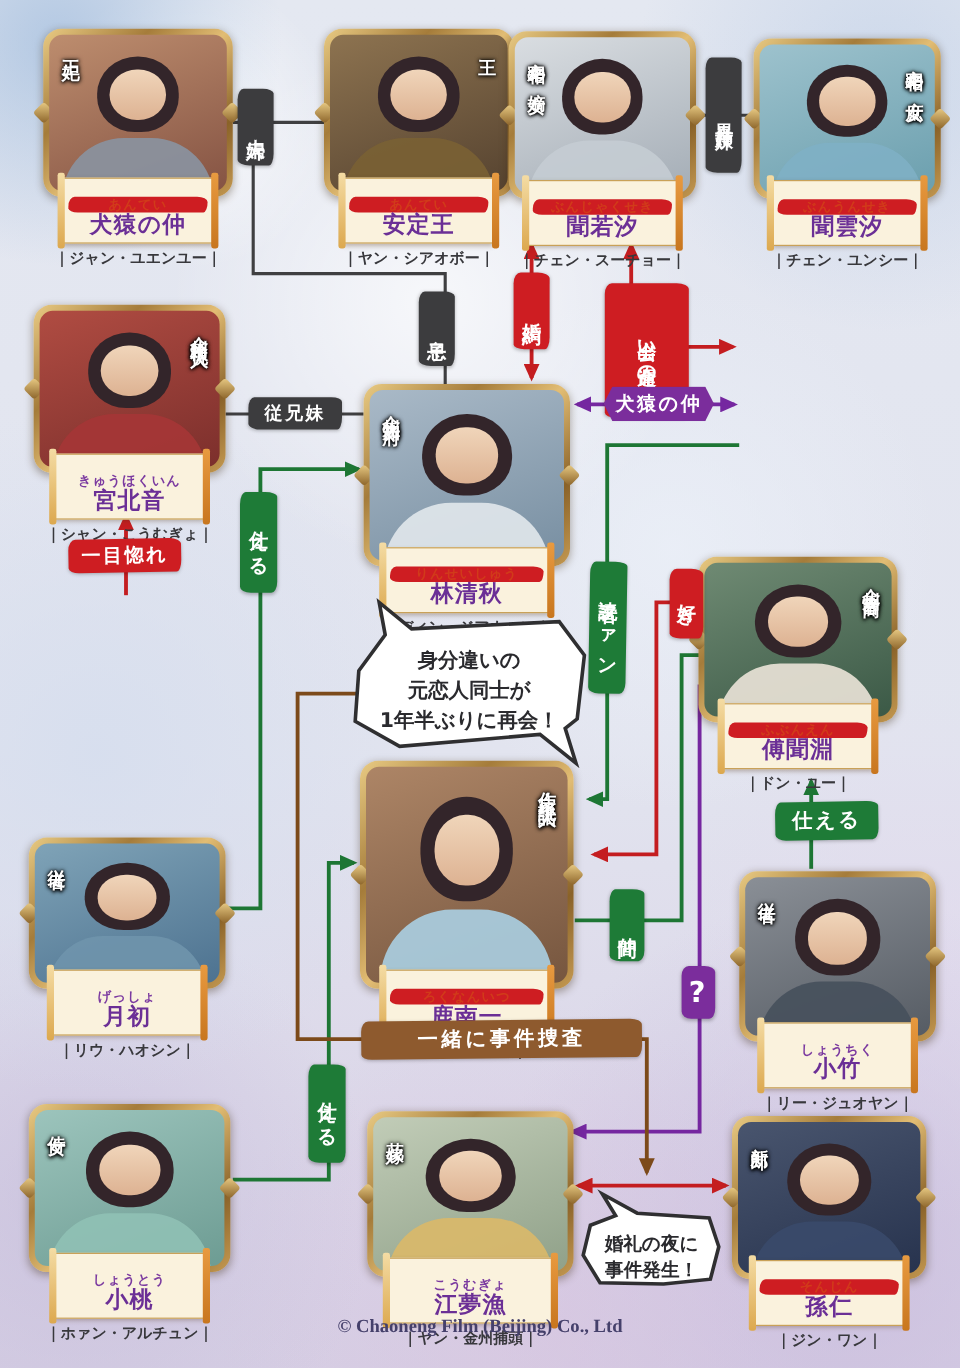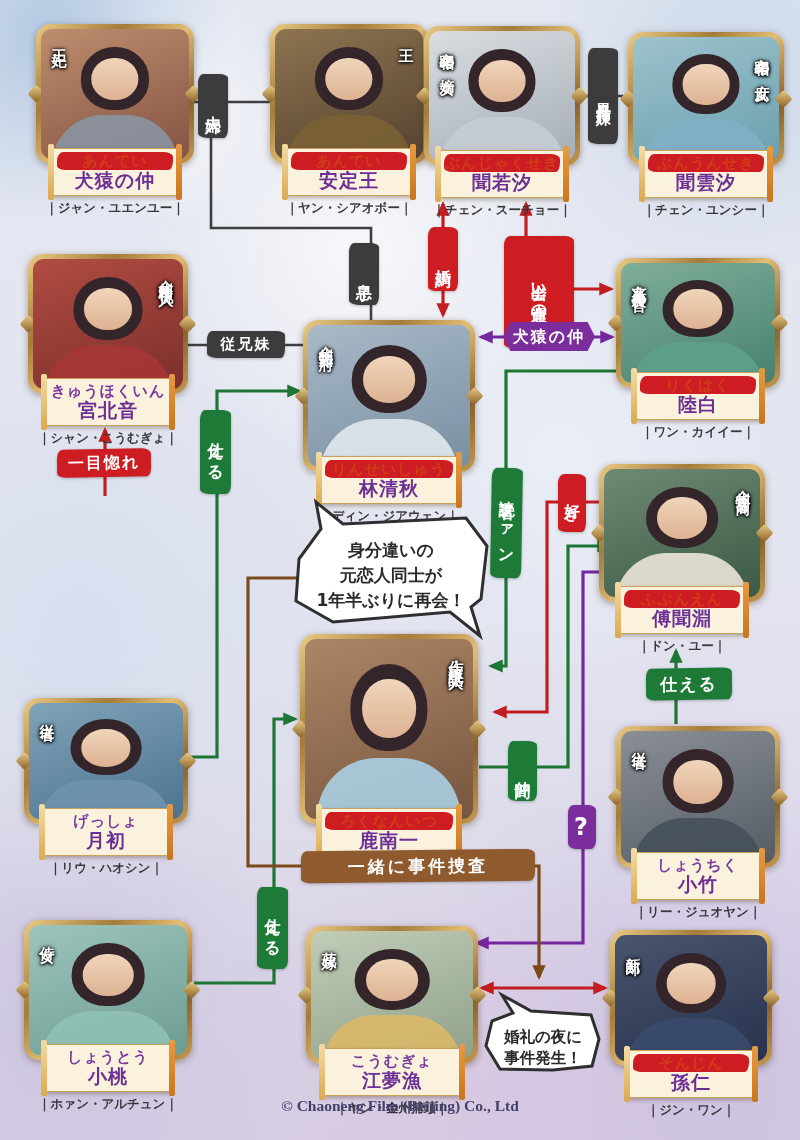--- a/index.html
+++ b/index.html
@@ -40,21 +40,21 @@
     letter-spacing:3px;line-height:1;z-index:2;
     text-shadow:0 0 4px rgba(0,0,0,.95),0 1px 3px rgba(0,0,0,.9),0 0 2px rgba(0,0,0,.9);}
   .role.l{left:10px;} .role.r{right:10px;}
   .plate{position:relative;margin:-16px auto 0;width:116px;background:#faf2dd;border:1.5px solid #c9a158;
     box-shadow:0 2px 4px rgba(80,50,20,.35);padding:3px 4px 4px;text-align:center;z-index:3;}
   .plate::before{content:"";position:absolute;left:-5px;top:-5px;bottom:-5px;width:6px;
     background:linear-gradient(#f4dca4,#dca84e);border-radius:2px;}
   .plate::after{content:"";position:absolute;right:-5px;top:-5px;bottom:-5px;width:6px;
     background:linear-gradient(#e89a40,#c8761e);border-radius:2px;}
   .big .plate{width:128px;}
-  .furi{display:block;font-size:15px;font-weight:bold;letter-spacing:1px;line-height:1.2;}
+  .furi{display:block;font-size:11px;font-weight:bold;letter-spacing:1px;line-height:1.2;margin-top:12px;}
   .furi.red{color:#d13b1a;} .furi.pur{color:#7b3aa0;}
   .cname{display:block;font-size:19px;font-weight:bold;color:#6b2f96;line-height:1.1;letter-spacing:1px;}
   .actor{margin-top:4px;text-align:center;font-size:12.5px;font-weight:bold;color:#38383c;white-space:nowrap;}
 
   
   .lab{position:absolute;display:flex;align-items:center;justify-content:center;color:#fff;
     font-weight:bold;z-index:5;line-height:1;box-shadow:0 1px 3px rgba(0,0,0,.25);}
   .lab.v{writing-mode:vertical-rl;letter-spacing:3px;}
   .lab.h{letter-spacing:2px;}
   .dark{background:#3c3c3e;border-radius:5px 9px 4px 10px/9px 4px 10px 5px;}
@@ -243,40 +243,23 @@
       <div class="role l">金州知府</div>
     </div>
       </div>
     <div class="plate">
         <span class="furi red">りんせいしゅう</span>
         <span class="cname">林清秋</span>
       </div>
     <div class="actor">｜ディン・ジアウェン｜</div>
   </div>
 
-  <div class="card" style="left:616px;top:258px;width:164px;--bg1:#7fae9a;--bg2:#47806d;--robe:#5ea08a;">
-    <div class="frame" style="height:120px;">
-        <div class="photo">
-      <div class="fig">
-            <div class="hair"></div>
-            <div class="face"></div>
-            <div class="bod"></div>
-          </div>
-      <div class="role l">京兆府長官</div>
-    </div>
-      </div>
-    <div class="plate">
-        <span class="furi red">りくはく</span>
-        <span class="cname">陸白</span>
-      </div>
-    <div class="actor">｜ワン・カイイー｜</div>
-  </div>
-
-
-  <div class="card" style="left:599px;top:464px;width:166px;--bg1:#6f8a73;--bg2:#3b5946;--robe:#e8e2d6;">
+
+
+  <div class="card" style="left:582px;top:464px;width:166px;--bg1:#6f8a73;--bg2:#3b5946;--robe:#e8e2d6;">
     <div class="frame" style="height:128px;">
         <div class="photo">
       <div class="fig">
             <div class="hair"></div>
             <div class="face"></div>
             <div class="bod"></div>
           </div>
       <div class="role r">金州富商</div>
     </div>
       </div>

